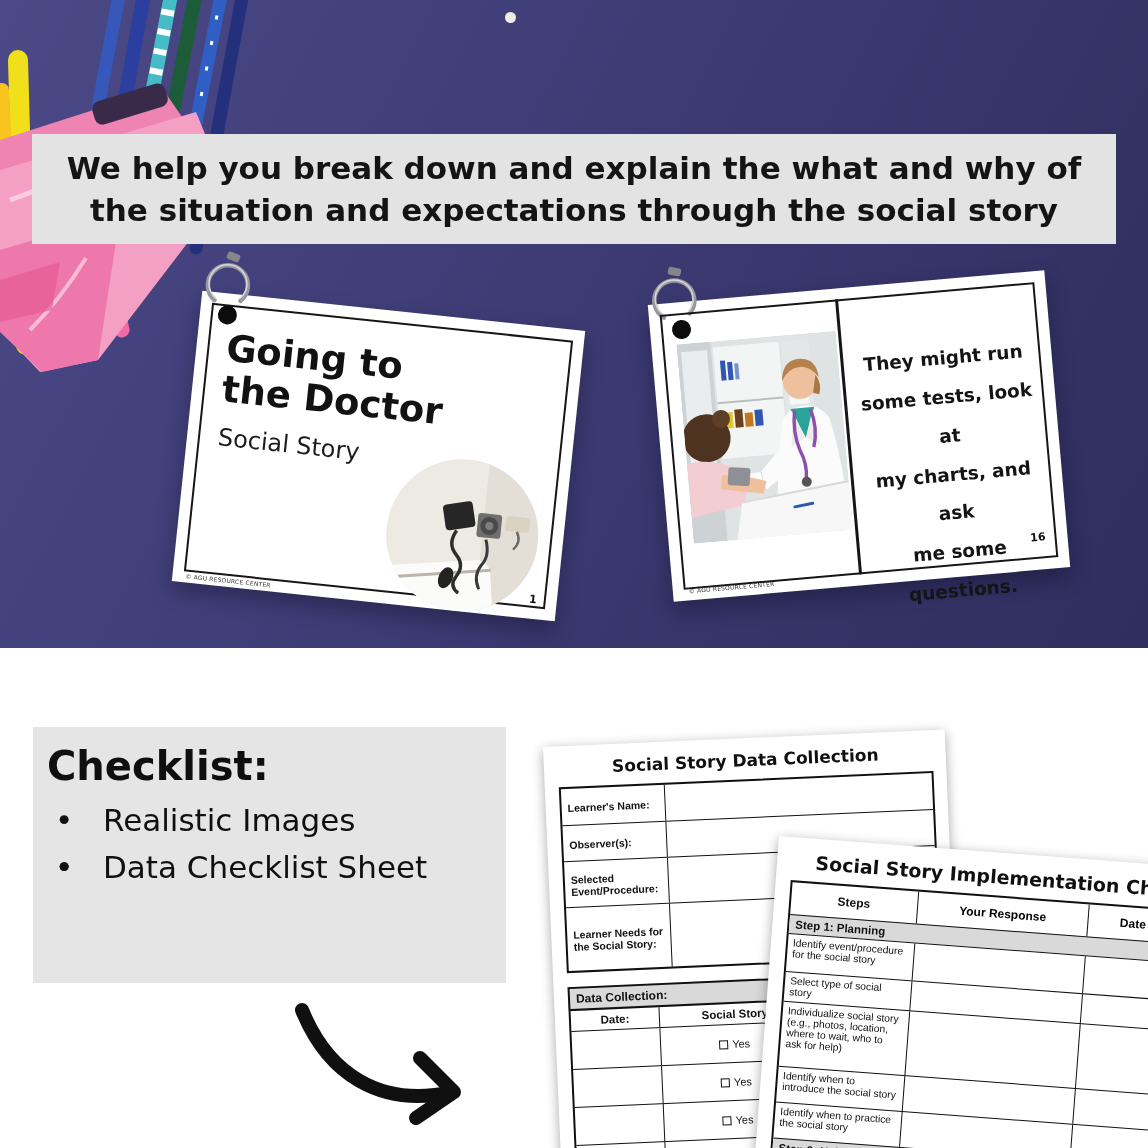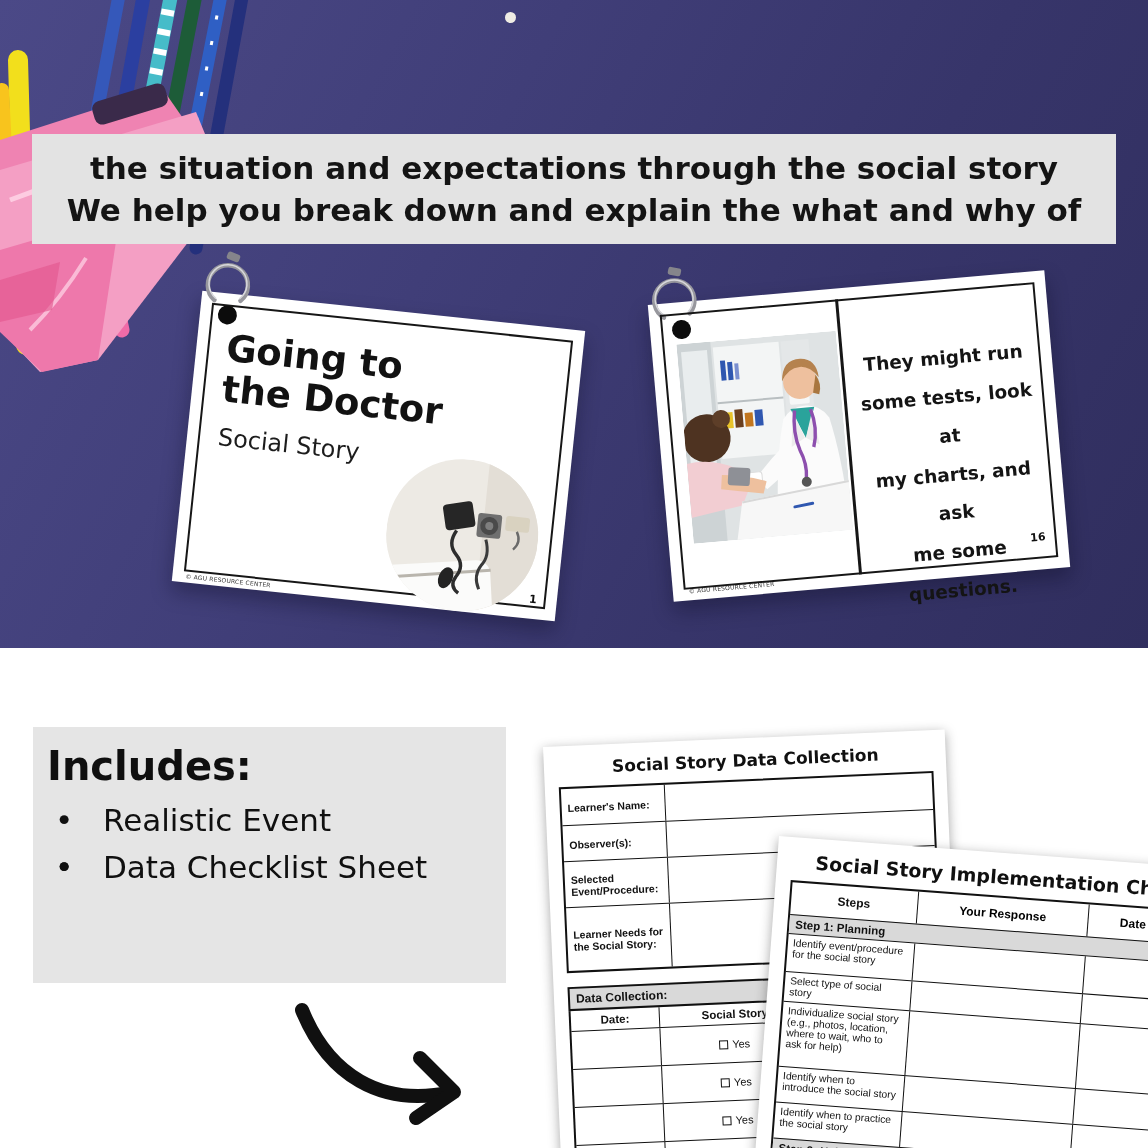--- a/index.html
+++ b/index.html
@@ -132,22 +132,22 @@
       <polygon points="0,170 196,112 228,190 98,360 40,372 0,330" fill="#f49fc4"></polygon>
       <polygon points="0,250 120,215 98,360 42,372 0,332" fill="#ee78ab"></polygon>
       <path d="M10 200 Q 90 170 185 140" stroke="#ffd7e8" stroke-width="5" fill="none" opacity=".8"></path>
       <path d="M30 330 Q 60 300 86 258" stroke="#ffd7e8" stroke-width="4" fill="none" opacity=".7"></path>
       <polygon points="0,280 60,262 52,310 0,322" fill="#e4578f" opacity=".65"></polygon>
     </svg>
 
     <div class="light-dot" style="left:505px; top:12px; width:11px; height:11px;"></div>
 
     <div class="subtitle-box">
+      <div class="subtitle-line">We help you break down and explain the what and why of</div>
       <div class="subtitle-line">the situation and expectations through the social story</div>
-      <div class="subtitle-line">We help you break down and explain the what and why of</div>
     </div>
 
     <div class="card card-cover">
       <svg class="ring-svg" style="left:-4px; top:-44px;" width="58" height="66" viewBox="0 0 58 66">
         <path d="M43 50 A20 20 0 1 0 17 52" fill="none" stroke="#97979d" stroke-width="4.6" stroke-linecap="round"></path>
         <path d="M42 48 A19 19 0 1 0 18 50" fill="none" stroke="#d8d8dc" stroke-width="1.5" stroke-linecap="round"></path>
         <rect x="25" y="3" width="13" height="8" rx="2.5" fill="#85858b" transform="rotate(16 31 7)"></rect>
       </svg>
       <div class="card-frame"></div>
       <div class="hole-dot" style="left:18px; top:12px;"></div>
@@ -236,23 +236,23 @@
         <div>me some questions.</div>
       </div>
       <div class="page-num" style="right:22px; bottom:26px;">16</div>
       <div class="copyright" style="left:16px; bottom:6px;">© AGU RESOURCE CENTER</div>
     </div>
   </div>
 
   <div class="bottom-section">
 
     <div class="includes-box">
-      <div class="includes-heading">Includes:</div>
+      <div class="includes-heading">Checklist:</div>
       <ul class="includes-list">
-        <li><span class="bullet">•</span><span>Realistic Event</span></li>
+        <li><span class="bullet">•</span><span>Realistic Images</span></li>
         <li><span class="bullet">•</span></li>
         <li><span class="bullet">•</span><span>Data Checklist Sheet</span></li>
       </ul>
     </div>
 
     <svg class="arrow-svg" width="200" height="140" viewBox="0 0 200 140">
       <path d="M22 14 C 48 78 100 112 172 96" fill="none" stroke="#101010" stroke-width="14" stroke-linecap="round"></path>
       <path d="M140 62 L 174 96 L 136 122" fill="none" stroke="#101010" stroke-width="14" stroke-linecap="round" stroke-linejoin="round"></path>
     </svg>
 

